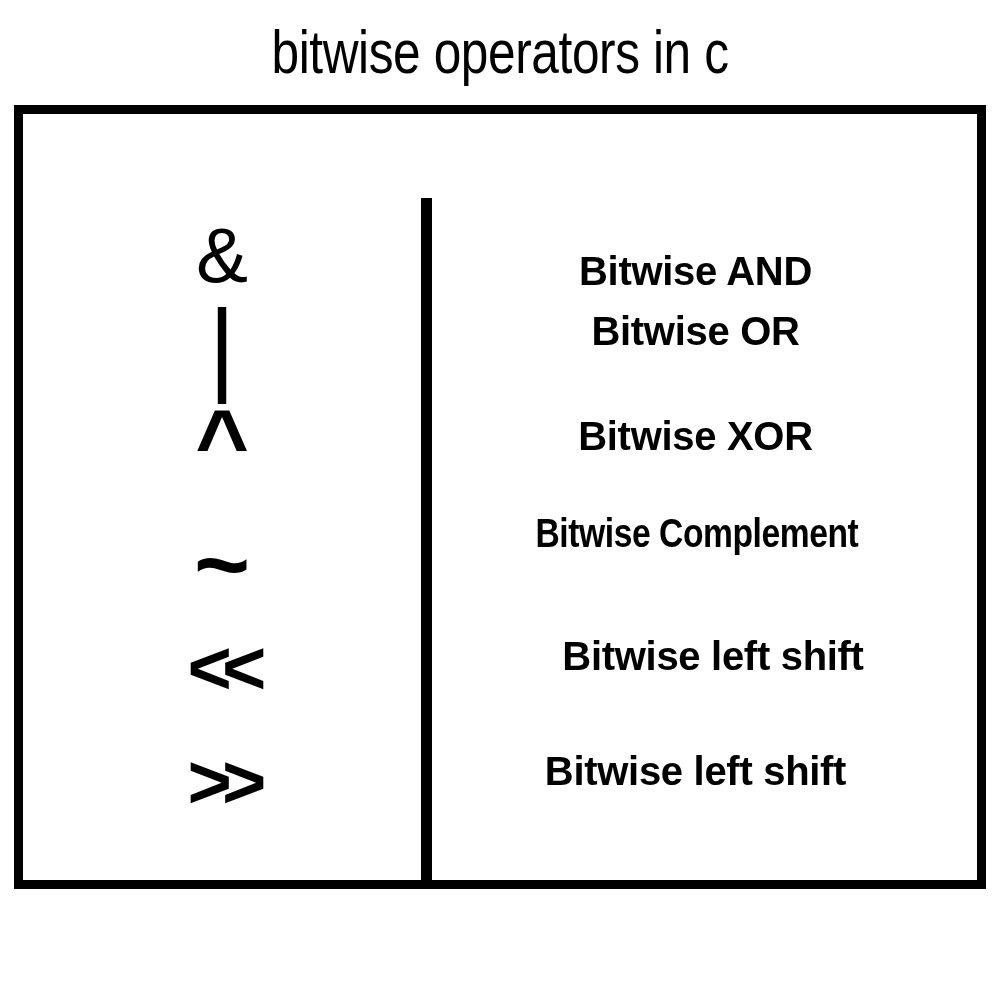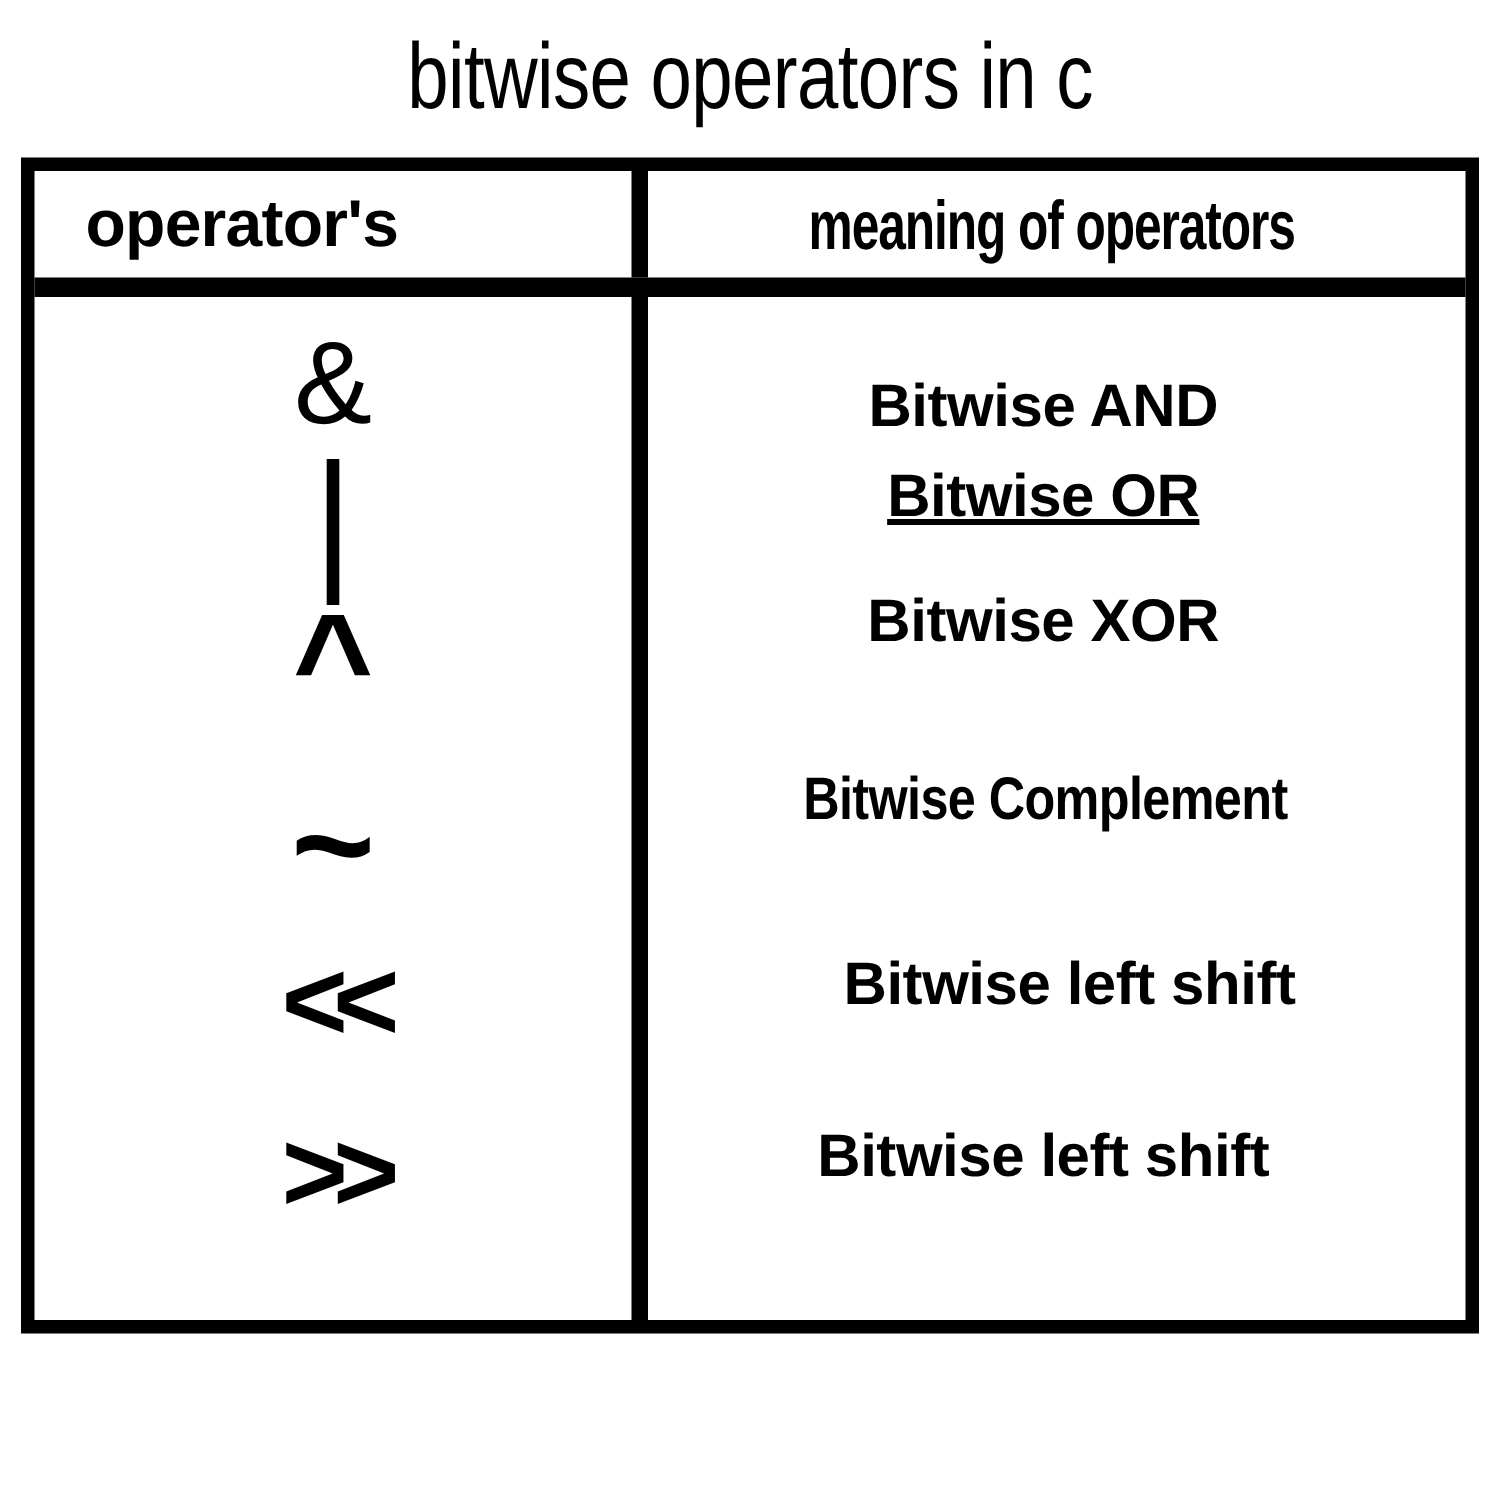--- a/index.html
+++ b/index.html
@@ -140,53 +140,44 @@
     white-space: nowrap;
     padding-right: 18px;
     box-sizing: border-box;
   }
 
   
   .r0 .op-cell   { top: 18px;  font-size: 78px; }
   .r0 .mean-cell { top: 28px;  font-size: 40px; letter-spacing: -0.3px; margin-top: 25px; }
 
   .r1 .op-cell   { top: 96px;  font-size: 104px; font-weight: 300; }
-  .r1 .mean-cell { top: 113px; font-size: 40px; letter-spacing: -0.3px; text-decoration: underline; }
+  .r1 .mean-cell { top: 113px; font-size: 40px; letter-spacing: -0.3px; }
 
   .r2 .op-cell   { top: 198px; font-size: 92px; font-weight: 800; }
-  .r2 .mean-cell { top: 196px; font-size: 40px; letter-spacing: -0.3px; }
+  .r2 .mean-cell { top: 218px; font-size: 40px; letter-spacing: -0.3px; }
 
   .r3 .op-cell   { top: 318px; font-size: 96px; font-weight: 800; }
   .r3 .mean-cell { top: 315px; font-size: 40px; letter-spacing: -0.5px;
                    transform: scaleX(0.84); transform-origin: 50% 50%; }
 
   .r4 .op-cell   { top: 432px; font-size: 76px; font-weight: 800;
                    letter-spacing: -10px; padding-right: 10px; }
   .r4 .mean-cell { top: 438px; font-size: 40px; letter-spacing: -0.3px; padding-left: 35px; }
 
   .r5 .op-cell   { top: 546px; font-size: 76px; font-weight: 800;
                    letter-spacing: -10px; padding-right: 10px; }
   .r5 .mean-cell { top: 553px; font-size: 40px; letter-spacing: -0.3px; }
 </style>
 </head>
 <body>
 
 <div class="page-title">bitwise operators in c</div>
 
 <div class="op-table">
 
-  <div class="table-head">
-    <div class="head-cell head-cell-left">
-      <span class="head-text-left">operator's</span>
-    </div>
-    <div class="col-divider-head"></div>
-    <div class="head-cell head-cell-right">
-      <span class="head-text-right">meaning of operators</span>
-    </div>
-  </div>
 
   <div class="col-divider"></div>
 
   <div class="table-body">
 
     <div class="r0">
       <div class="op-cell">&amp;</div>
       <div class="mean-cell">Bitwise AND</div>
     </div>
 

